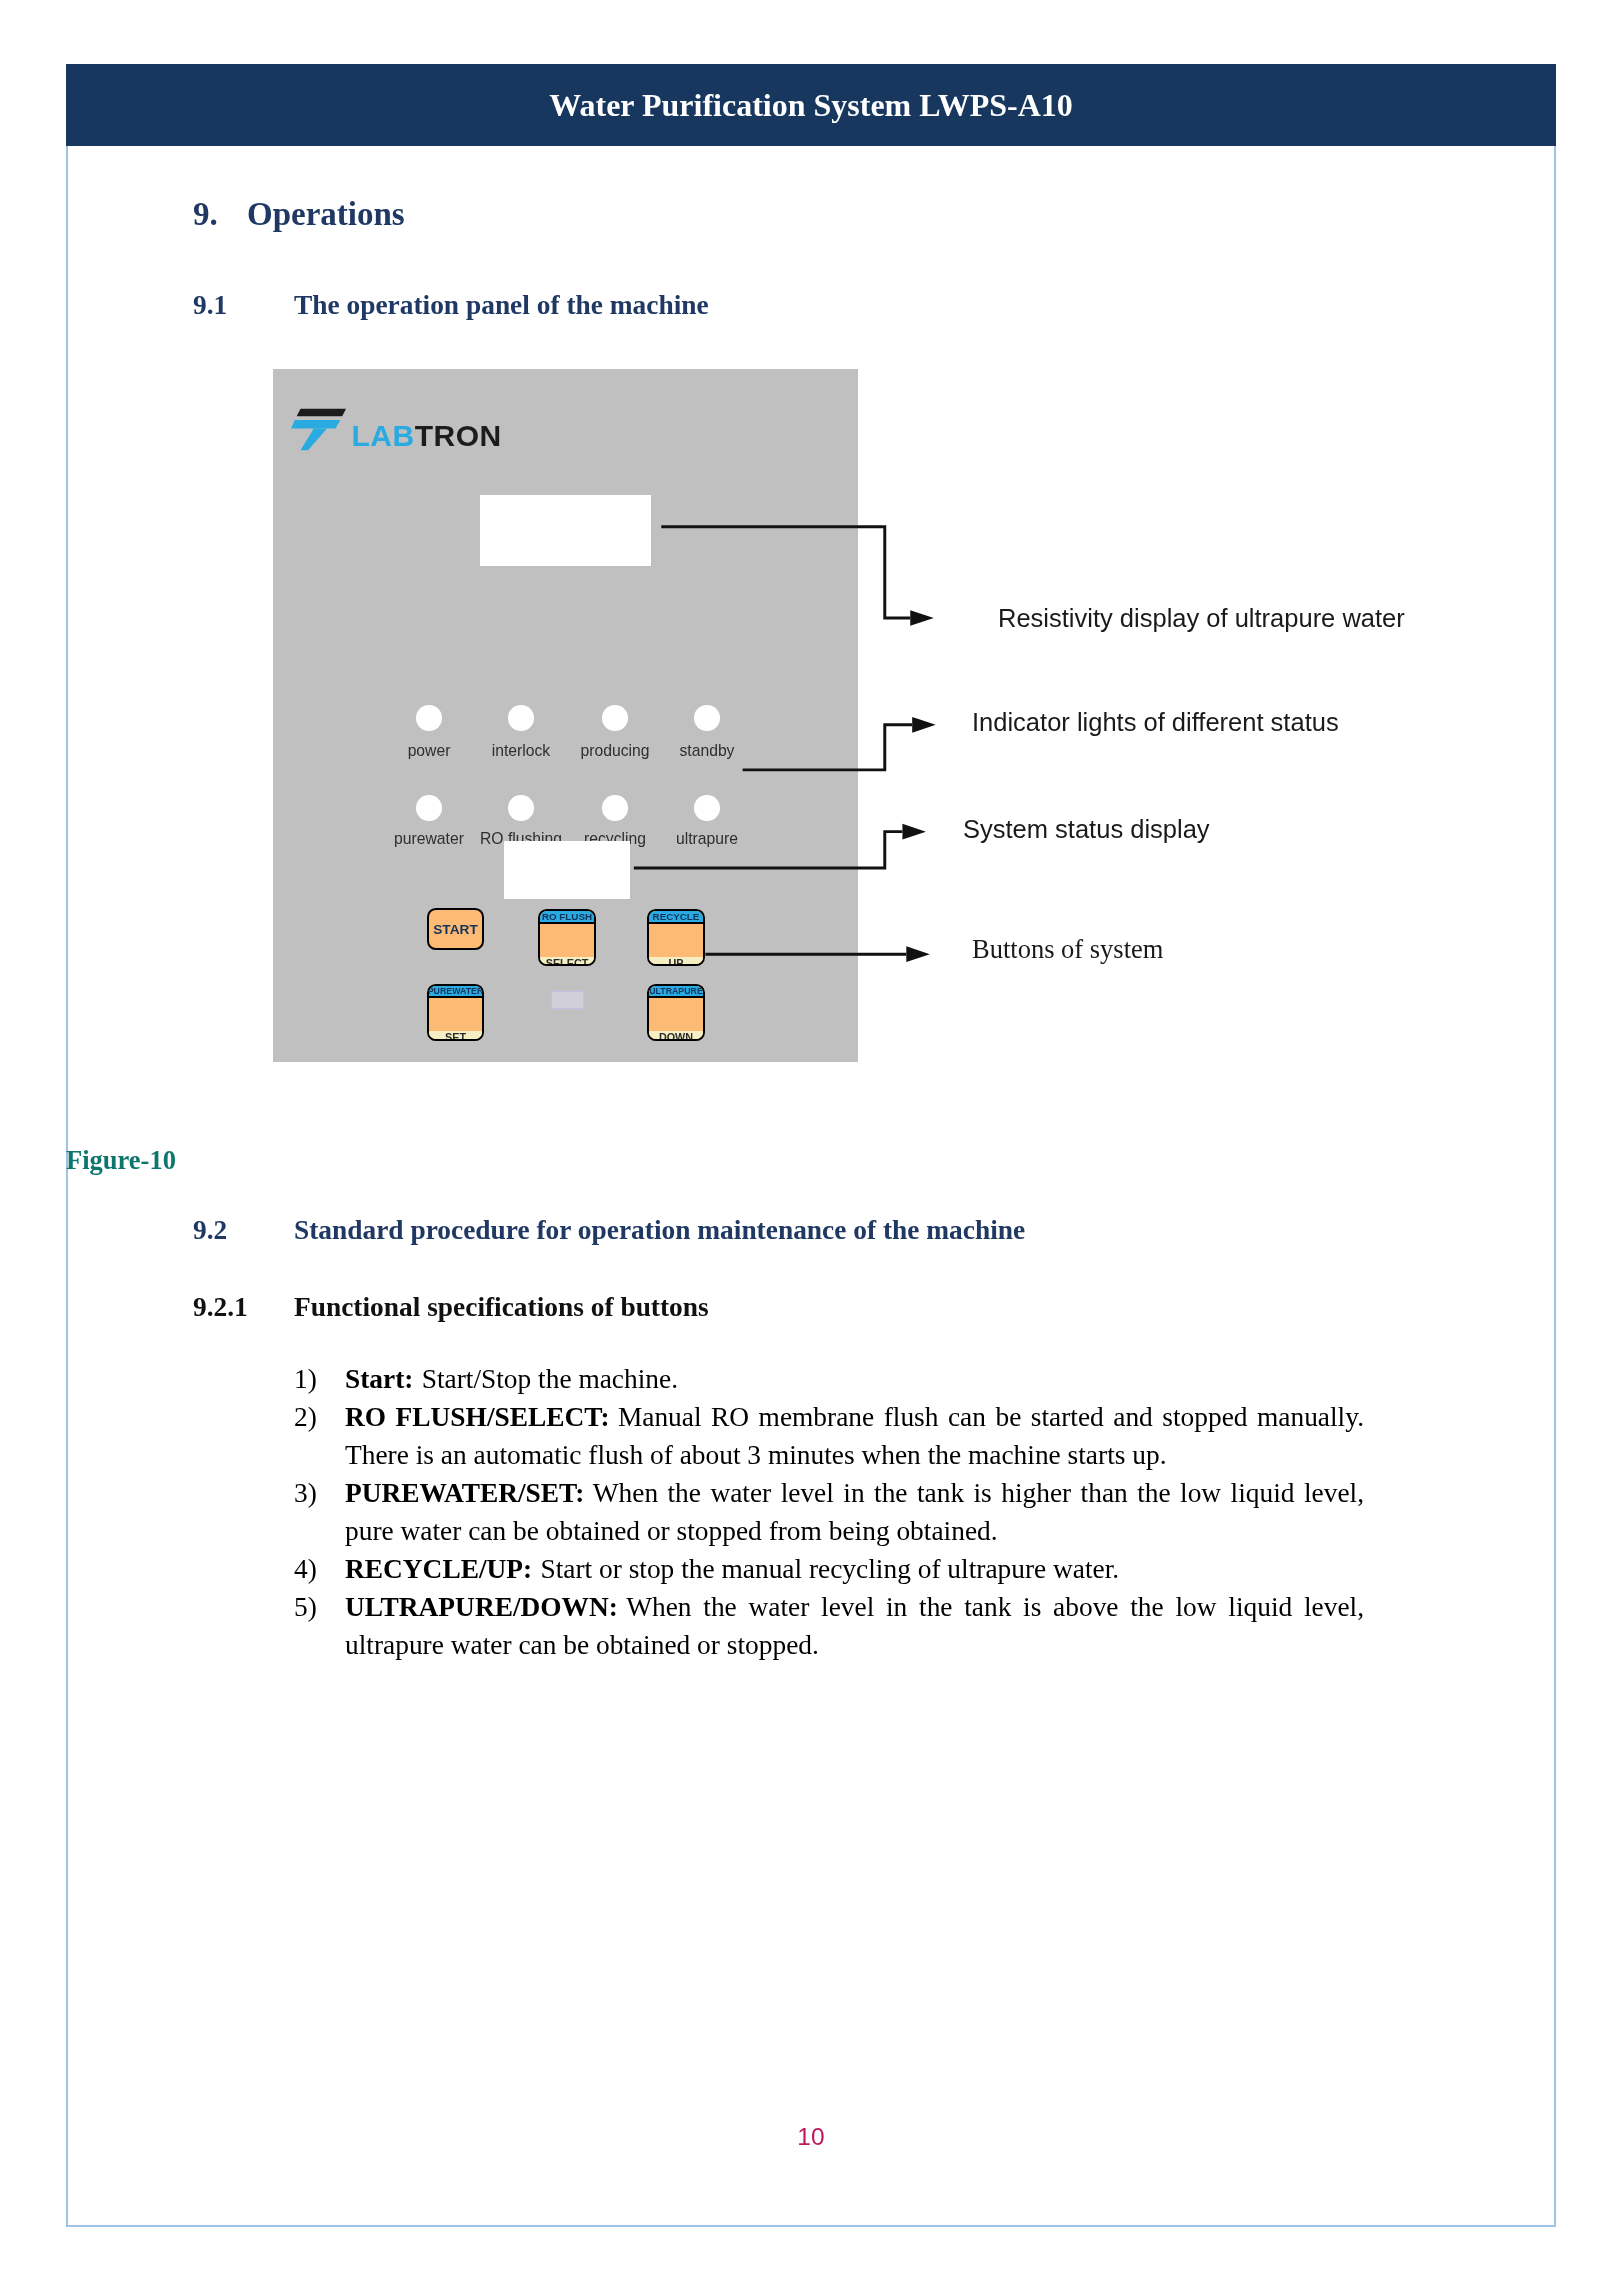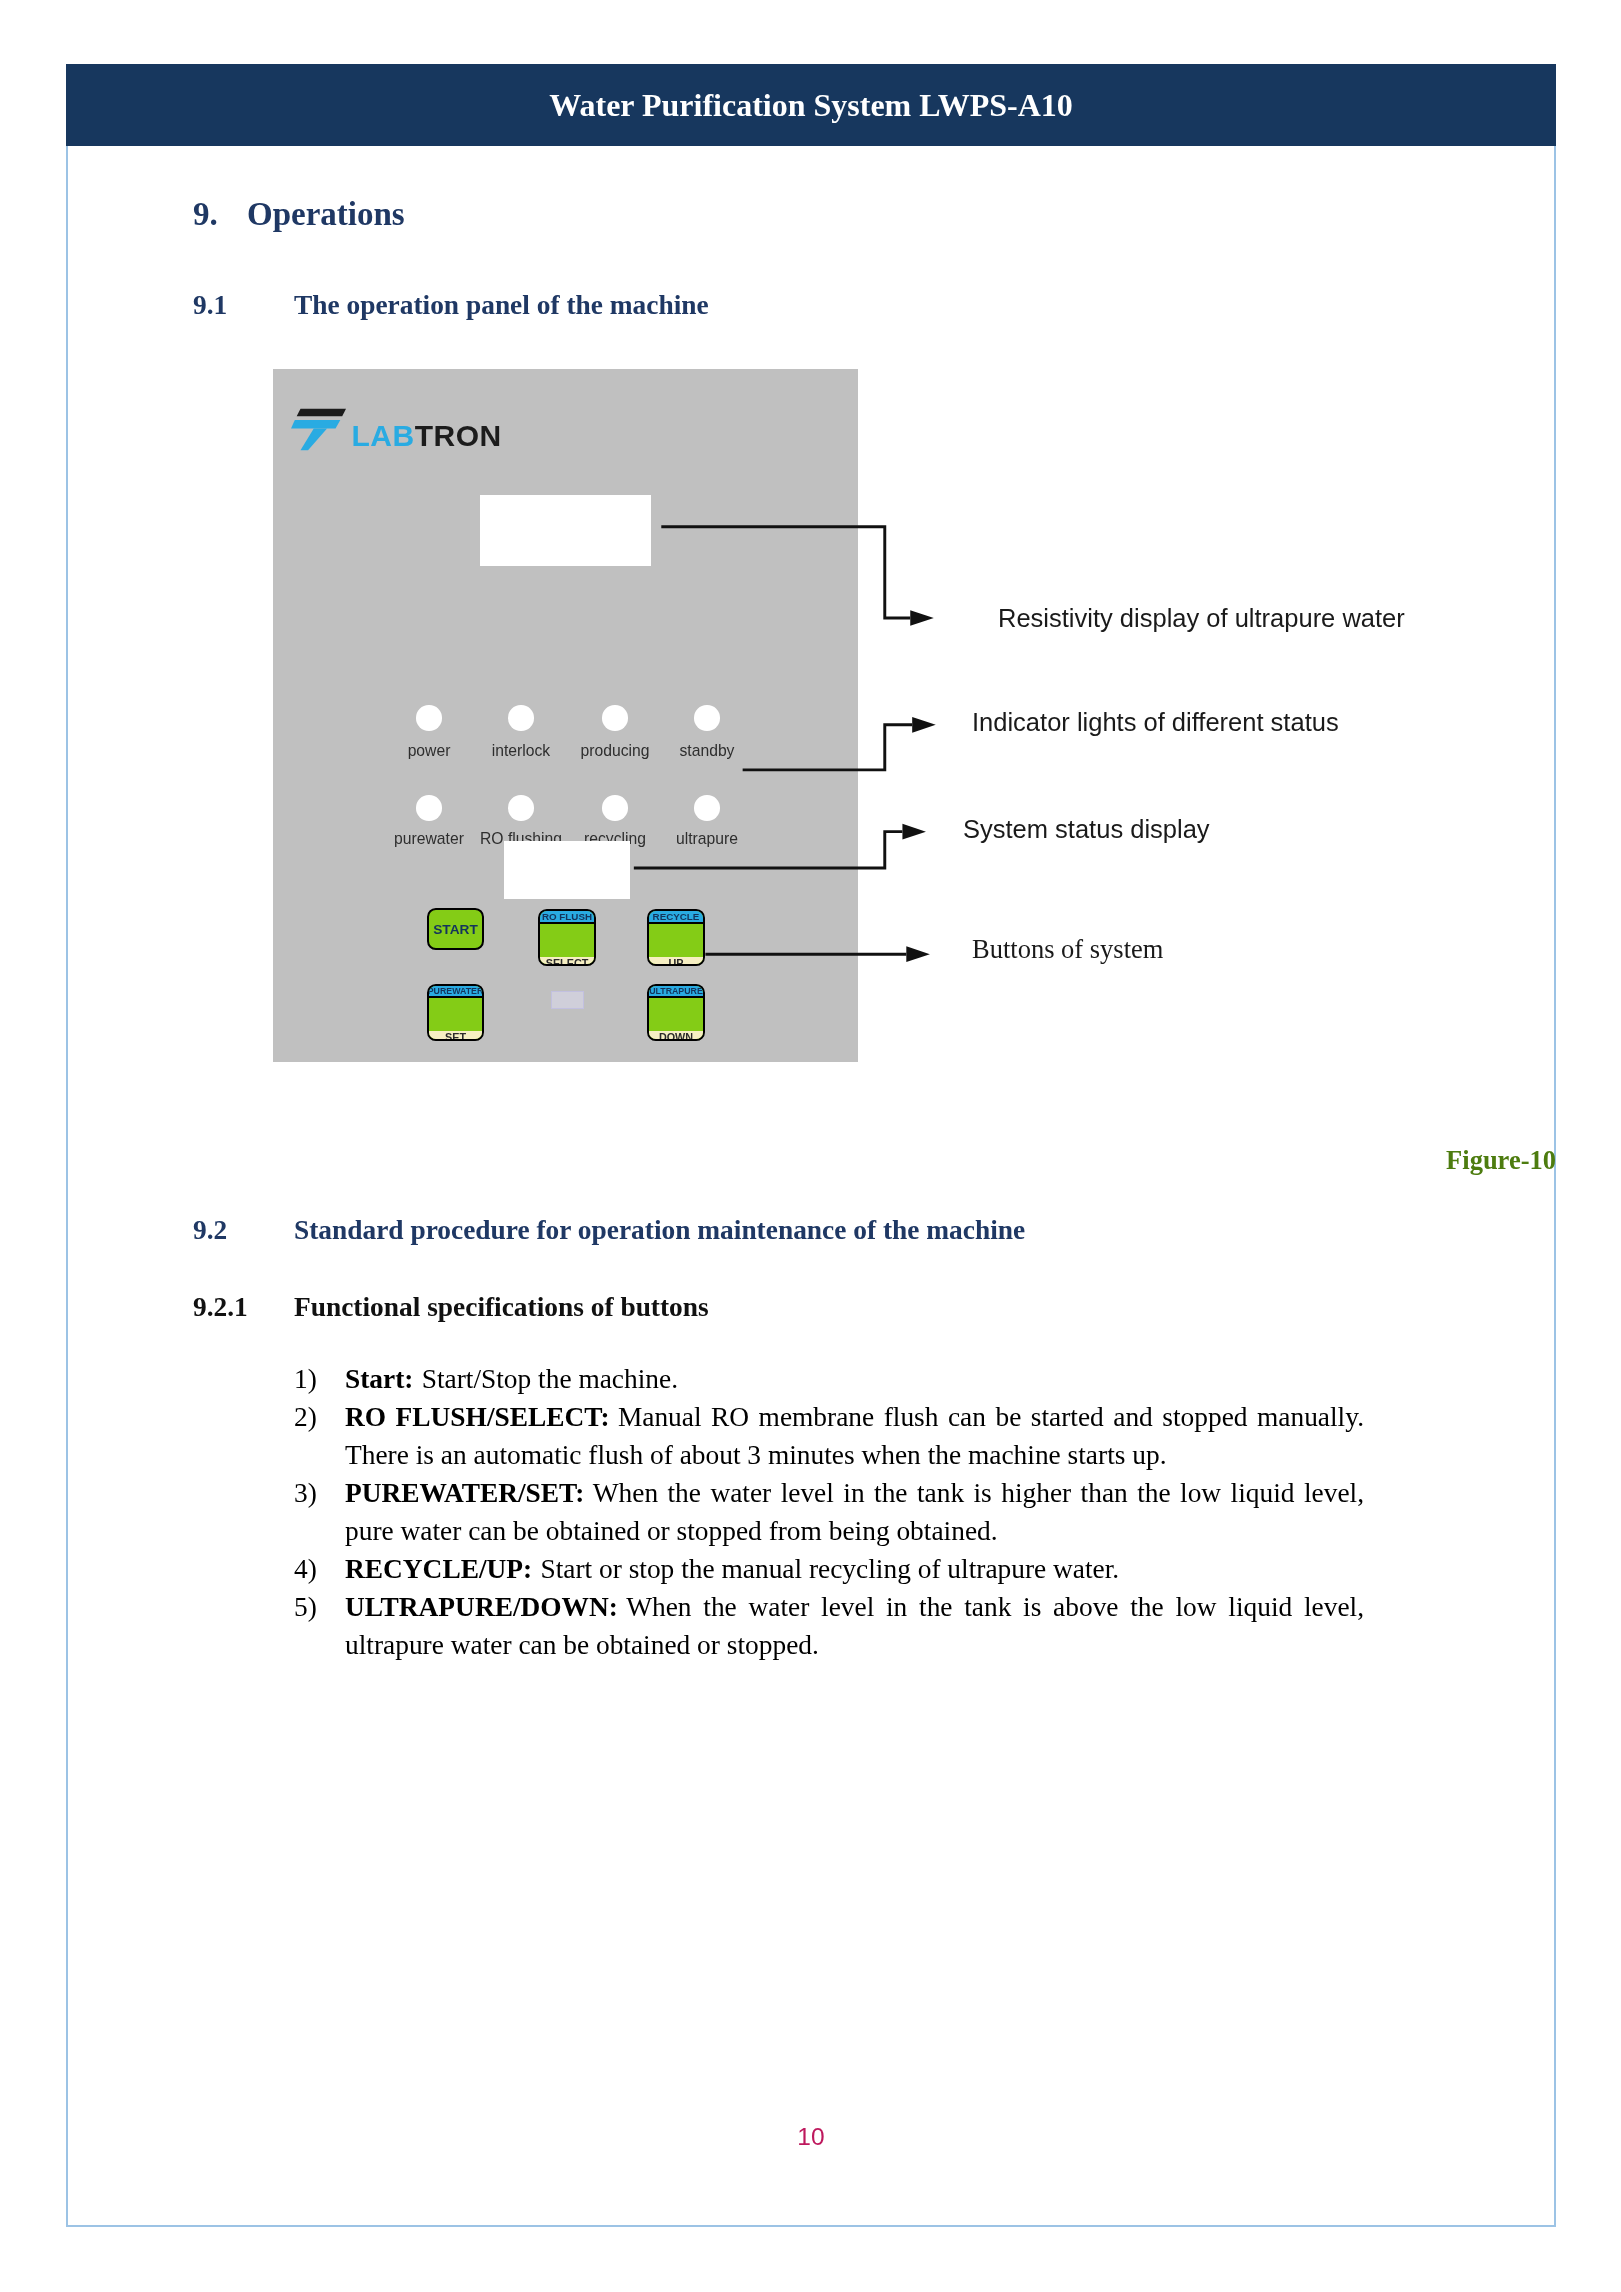--- a/index.html
+++ b/index.html
@@ -29,37 +29,37 @@
   .display-box{position:absolute;background:#ffffff;}
   .disp1{left:207px;top:126px;width:171px;height:71px;}
   .disp2{left:231px;top:472px;width:126px;height:58px;}
 
   .light{position:absolute;width:25.5px;height:25.5px;border-radius:50%;background:#ffffff;}
   .light-label{position:absolute;width:118px;margin-left:-59px;text-align:center;
                font-family:"Liberation Sans",sans-serif;font-size:15.7px;color:#2e2e2e;}
 
   .pbtn{position:absolute;border:2.9px solid #000000;border-radius:8.8px;box-sizing:border-box;
         font-family:"Liberation Sans",sans-serif;font-weight:bold;text-align:center;
-        display:flex;flex-direction:column;overflow:hidden;background:#84cc16;gap:33px;}
+        display:flex;flex-direction:column;overflow:hidden;background:#fdba74;gap:33px;}
   .pbtn .half-top{flex:1.05;background:#29ABE2;border-bottom:2.5px solid #000;
         display:flex;align-items:center;justify-content:center;font-size:9.8px;color:#14345C;}
   .pbtn .half-bot{flex:1;background:#F6EFC3;display:flex;align-items:center;justify-content:center;
         font-size:10.8px;color:#2b2b2b;}
   .pbtn-start{display:flex;align-items:center;justify-content:center;font-size:13.7px;color:#14345C;}
   .ghost{position:absolute;left:278px;top:622px;width:31px;height:15.7px;
          background:rgba(220,218,238,0.55);border:1px solid rgba(190,188,225,0.8);}
 
   .connectors{position:absolute;left:273px;top:369px;width:706px;height:693px;pointer-events:none;}
 
   .ann{position:absolute;font-family:"Liberation Sans",sans-serif;font-size:25.5px;color:#1a1a1a;
        white-space:nowrap;}
   .ann-serif{font-family:"Liberation Serif",serif;font-size:26.5px;}
 
-  .caption{position:absolute;left:66px;top:1145px;width:1490px;text-align:right;
-           font-size:26.5px;font-weight:bold;color:#4d7c0f;}
+  .caption{position:absolute;left:66px;top:1145px;width:1490px;text-align:left;
+           font-size:26.5px;font-weight:bold;color:#0f766e;}
 
   
   .olist{position:absolute;left:294px;top:1360px;width:1078px;font-size:27.4px;line-height:38px;}
   .li{display:flex;}
   .li .num{width:51px;flex:none;}
   .li .litext{width:1019px;text-align:justify;}
   .li .lead{font-weight:bold;margin-right:0.30em;}
 
   .footer-page{position:absolute;left:66px;top:2123px;width:1490px;text-align:center;
                font-family:"Liberation Sans",sans-serif;font-size:24.5px;color:#be185d;}

